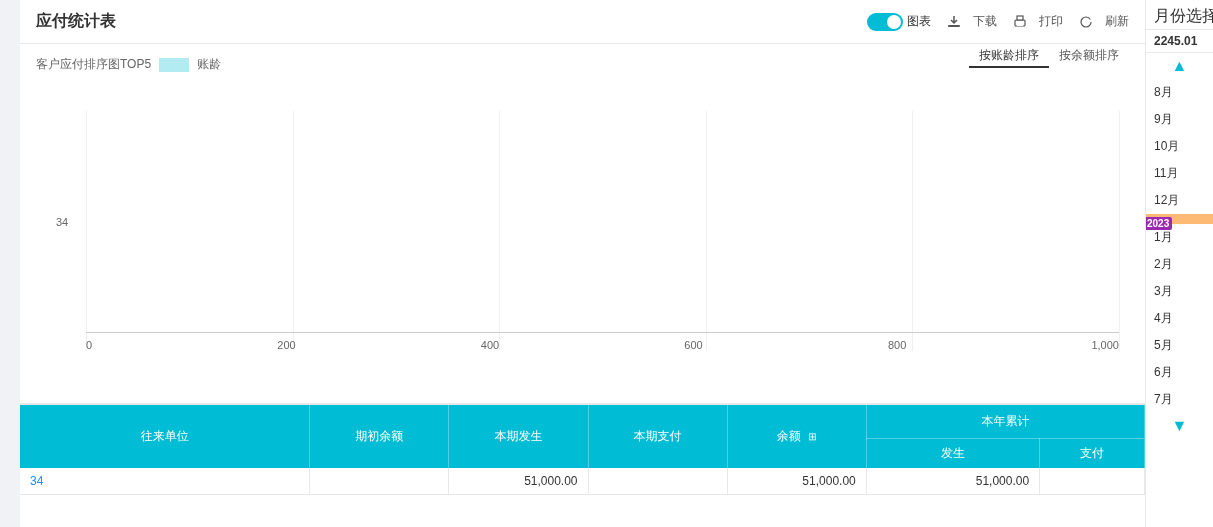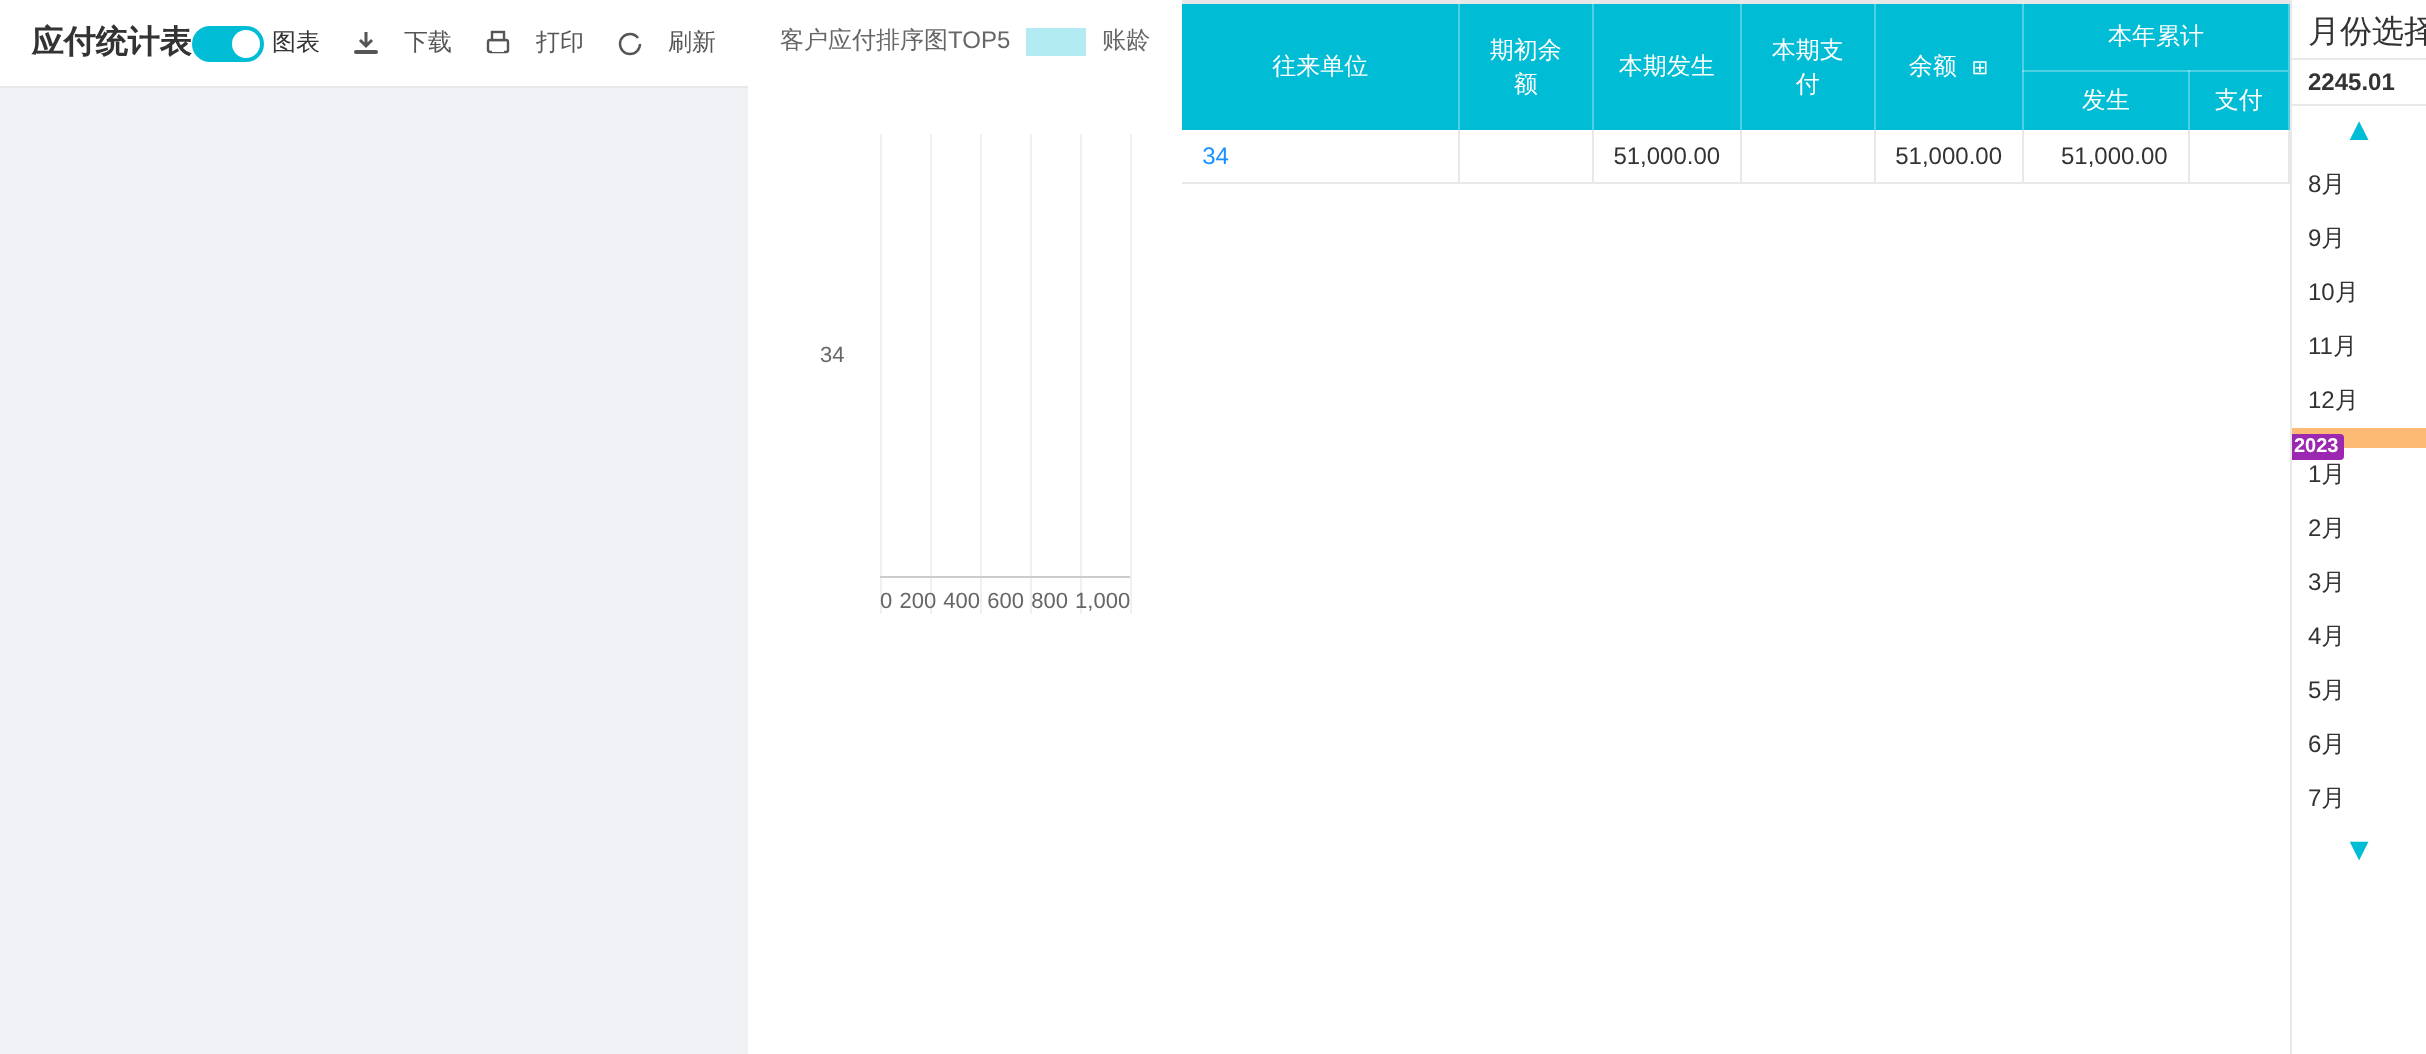--- a/index.html
+++ b/index.html
@@ -1,18 +1,18 @@
 <!DOCTYPE html>
 <html><head>
   <meta charset="utf-8">
   <style>
     * { margin: 0; padding: 0; box-sizing: border-box; }
     body { font-family: "Microsoft YaHei", Arial, sans-serif; font-size: 12px; background: #f0f2f5; color: #333; width: 1213px; height: 527px; overflow: hidden; display: flex; }
     
-    .main-content { flex: 1; display: flex; flex-direction: row; overflow: hidden; }
+    .main-content { flex: 1; display: flex; flex-direction: column; overflow: hidden; margin-left: 20px; }
     
     
     .page-header { display: flex; align-items: center; justify-content: space-between; padding: 10px 16px; background: #fff; border-bottom: 1px solid #e8e8e8; height: 44px; }
     .page-title { font-size: 16px; font-weight: bold; color: #333; }
     .header-actions { display: flex; gap: 16px; }
     .toggle-wrap { display: flex; align-items: center; gap: 4px; }
     .toggle-switch { width: 36px; height: 18px; background: #00bcd4; border-radius: 9px; position: relative; cursor: pointer; }
     .toggle-switch::after { content: ''; position: absolute; right: 2px; top: 2px; width: 14px; height: 14px; background: #fff; border-radius: 50%; }
     .action-btn { display: flex; align-items: center; gap: 12px; color: #555; cursor: pointer; font-size: 12px; }
     
@@ -95,20 +95,24 @@
     </div>
   </div>
 
   <div class="chart-section">
     <div style="display:flex; align-items:center; justify-content:space-between;">
       <div class="chart-legend">
         <span>客户应付排序图TOP5</span>
         <div class="legend-box"></div>
         <span>账龄</span>
       </div>
+      <div class="sort-buttons">
+        <span class="sort-btn active">按账龄排序</span>
+        <span class="sort-btn">按余额排序</span>
+      </div>
     </div>
 
     <div class="chart-container">
 
       <span class="y-label" style="top: 115px; left: 20px;">34</span>
 
       <div class="chart-area">
 
         <div class="grid-line" style="left: 0%;"></div>
         <div class="grid-line" style="left: 20%;"></div>

